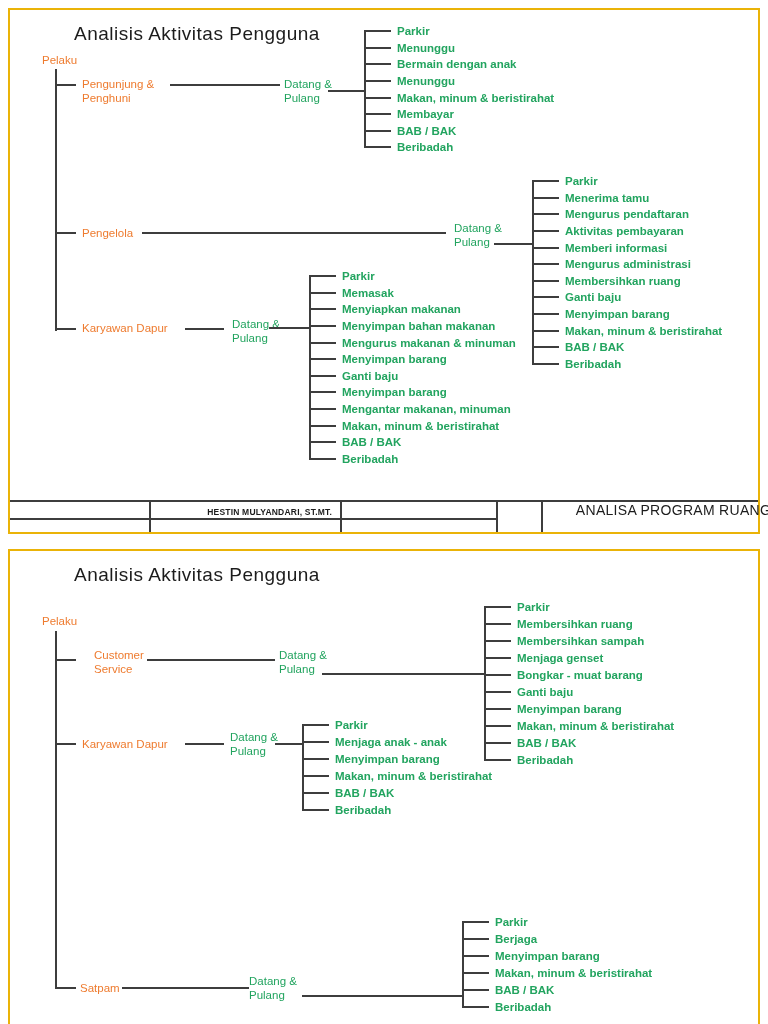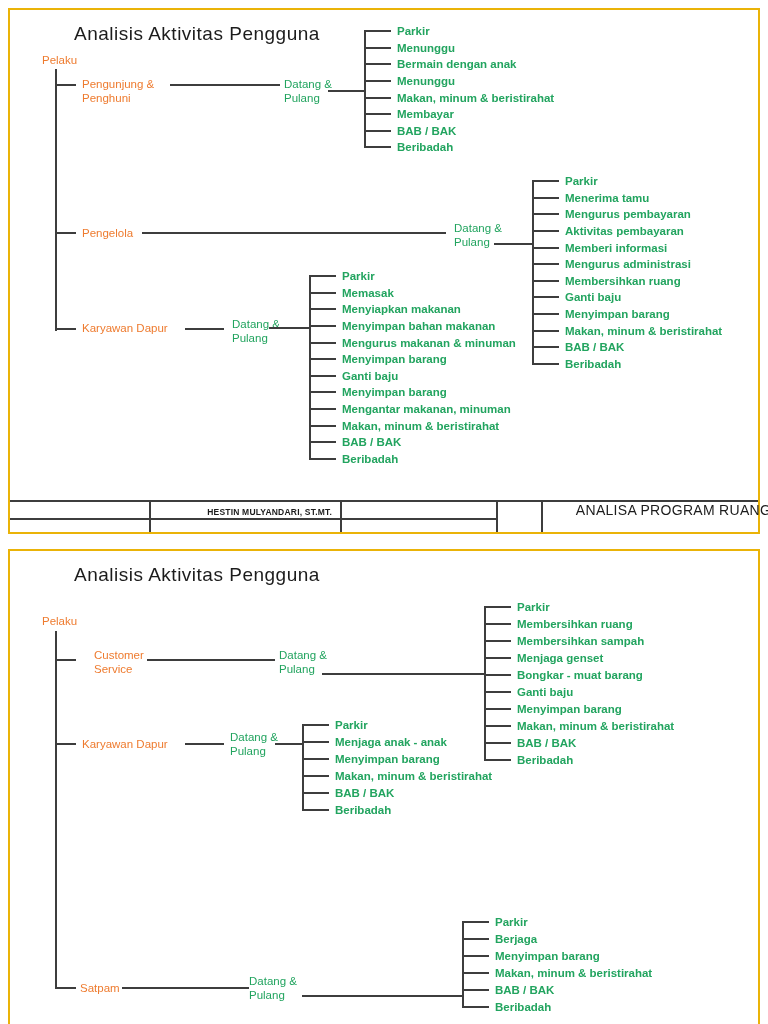--- a/index.html
+++ b/index.html
@@ -108,21 +108,21 @@
         <span class="alabel">Parkir</span>
       </div>
 
       <div class="activity">
         <i class="tick"></i>
         <span class="alabel">Menerima tamu</span>
       </div>
 
       <div class="activity">
         <i class="tick"></i>
-        <span class="alabel">Mengurus pembayaran</span>
+        <span class="alabel">Mengurus pendaftaran</span>
       </div>
 
       <div class="activity">
         <i class="tick"></i>
         <span class="alabel">Aktivitas pembayaran</span>
       </div>
 
       <div class="activity">
         <i class="tick"></i>
         <span class="alabel">Memberi informasi</span>

